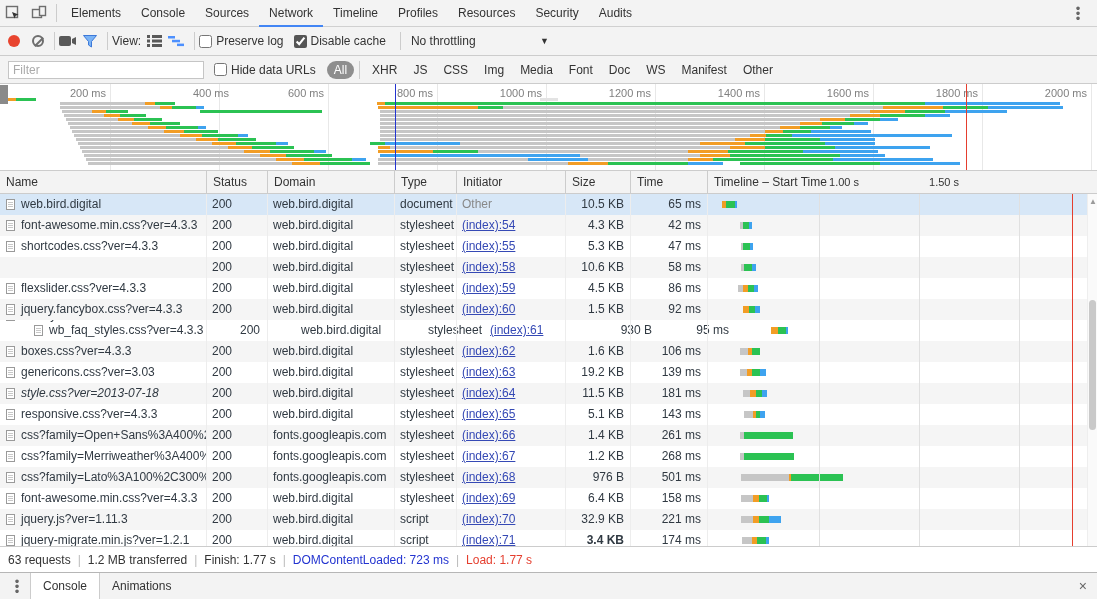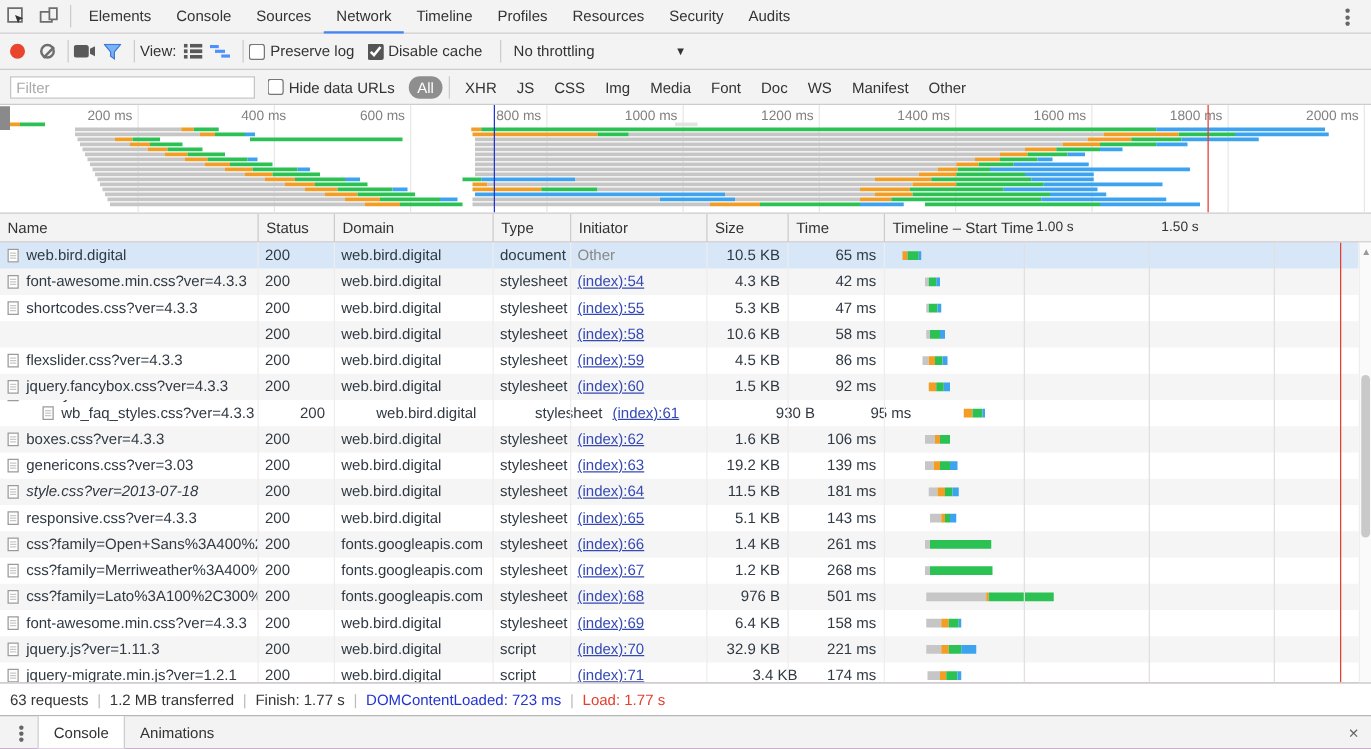--- a/index.html
+++ b/index.html
@@ -1,17 +1,17 @@
 <!DOCTYPE html>
 <html><head>
 <meta charset="utf-8">
 <style>
   html,body{margin:0;padding:0;background:#fff;}
   *{box-sizing:border-box;}
-  #app{position:relative;width:1097px;height:599px;font-family:"Liberation Sans",sans-serif;font-size:12px;color:#303942;overflow:hidden;background:#701a75;border:0;}
+  #app{position:relative;width:1097px;height:599px;font-family:"Liberation Sans",sans-serif;font-size:12px;color:#303942;overflow:hidden;background:#84cc16;border:0;}
   .abs{position:absolute;}
   
   #main-tabbar{left:0;top:0;width:1097px;height:27px;background:#f3f3f3;border-bottom:1px solid #d0d0d0;display:flex;align-items:center;}
   .tool-icon{width:26px;height:24px;display:flex;align-items:center;justify-content:center;cursor:pointer;}
   .vsep{width:1px;height:18px;background:#ccc;margin:0 4px;}
   .main-tab{padding:0 10px;height:26px;line-height:26px;color:#333;cursor:pointer;font-size:12px;}
   .main-tab.active{border-bottom:2px solid #4285f4;height:27px;}
   #kebab-top{margin-left:auto;margin-right:6px;}
   .kebab{display:inline-block;width:14px;text-align:center;color:#666;font-size:13px;letter-spacing:0;line-height:5px;}
   
@@ -636,21 +636,21 @@
       </div>
       <div class="row" style="top: 336px;">
         <div class="cell name-cell" style="left: 0px; width: 206px;">
           <span class="file-icon"></span>
           <span>jquery-migrate.min.js?ver=1.2.1</span>
         </div>
         <div class="cell" style="left: 206px; width: 61px;">200</div>
         <div class="cell" style="left: 267px; width: 127px;">web.bird.digital</div>
         <div class="cell" style="left: 394px; width: 62px;">script</div>
         <div class="cell init-link" style="left: 456px; width: 109px; color: rgb(53, 73, 181);">(index):71</div>
-        <div class="cell r" style="left: 579px; width: 65px;">3.4 KB</div>
+        <div class="cell r" style="left: 565px; width: 65px; font-weight: bold;">3.4 KB</div>
         <div class="cell r" style="left: 630px; width: 77px;">174 ms</div>
         <div class="wf" style="left: 742px;">
           <div class="wf-seg" style="width: 10px; background: rgb(198, 198, 198);"></div>
           <div class="wf-seg" style="width: 5px; background: rgb(242, 157, 37);"></div>
           <div class="wf-seg" style="width: 9px; background: rgb(43, 194, 83);"></div>
           <div class="wf-seg" style="width: 3px; background: rgb(62, 163, 239);"></div>
         </div>
       </div>
       <div class="col-line" style="left: 206px;"></div>
       <div class="col-line" style="left: 267px;"></div>

